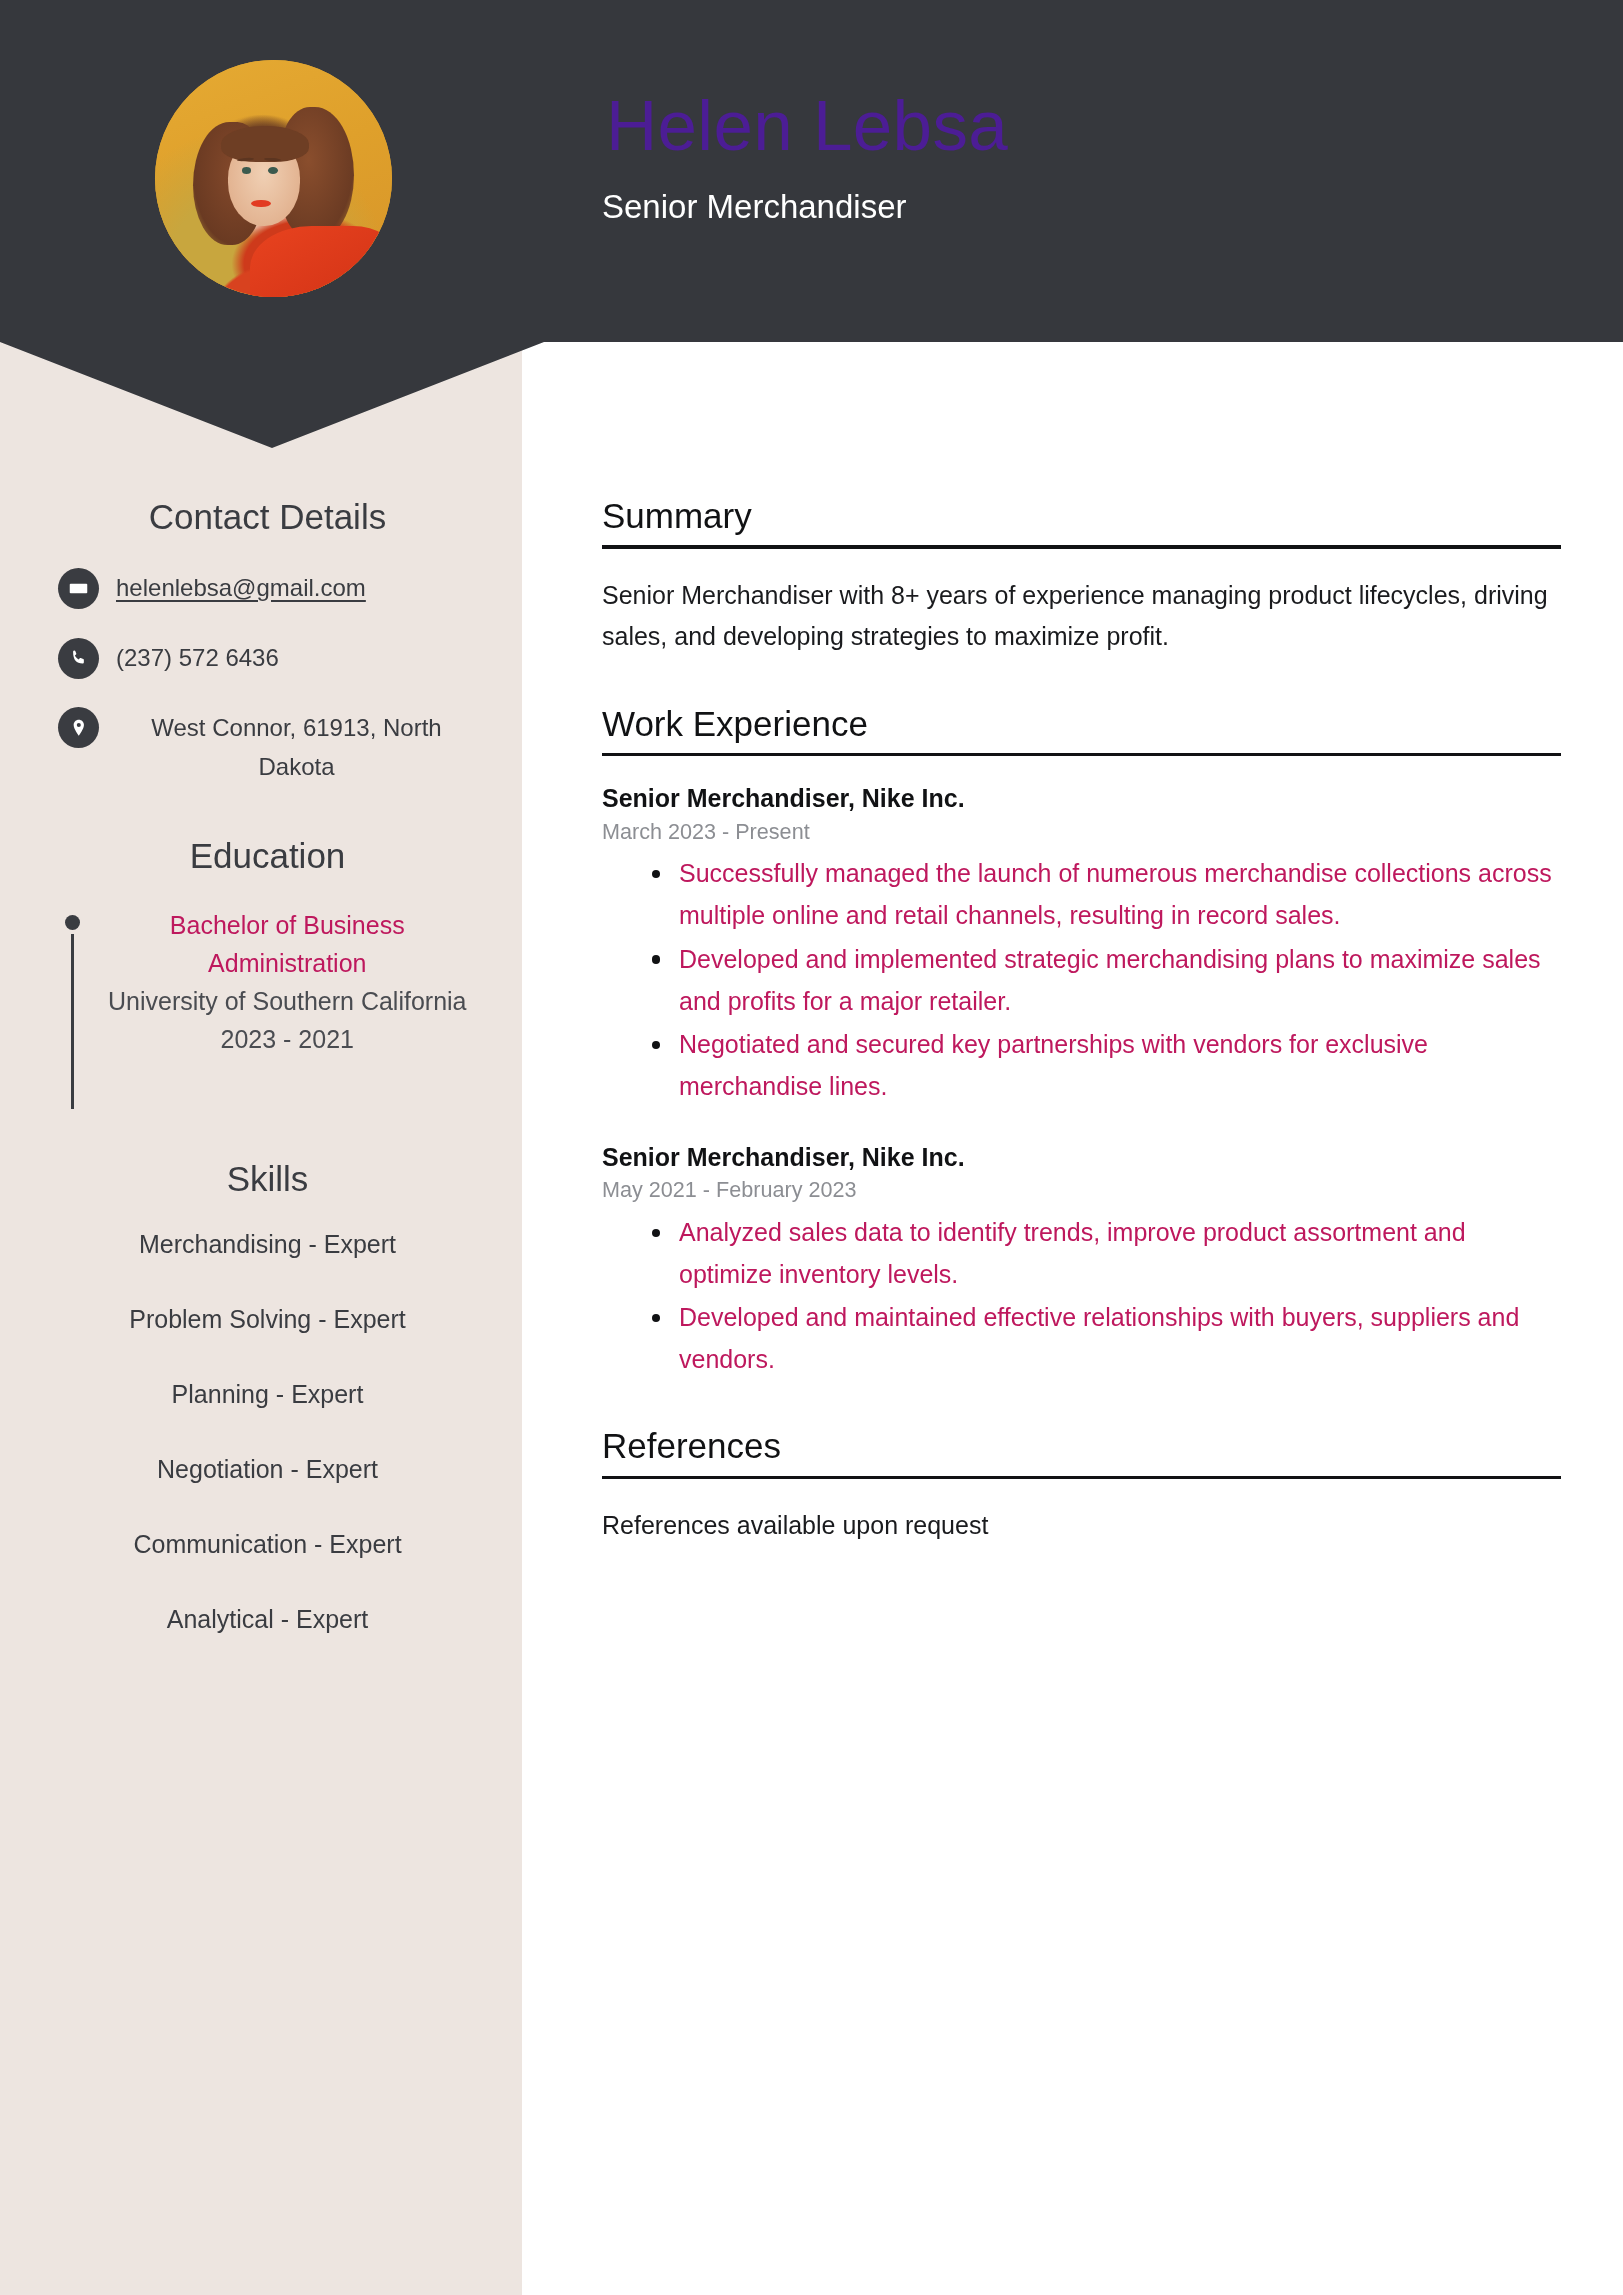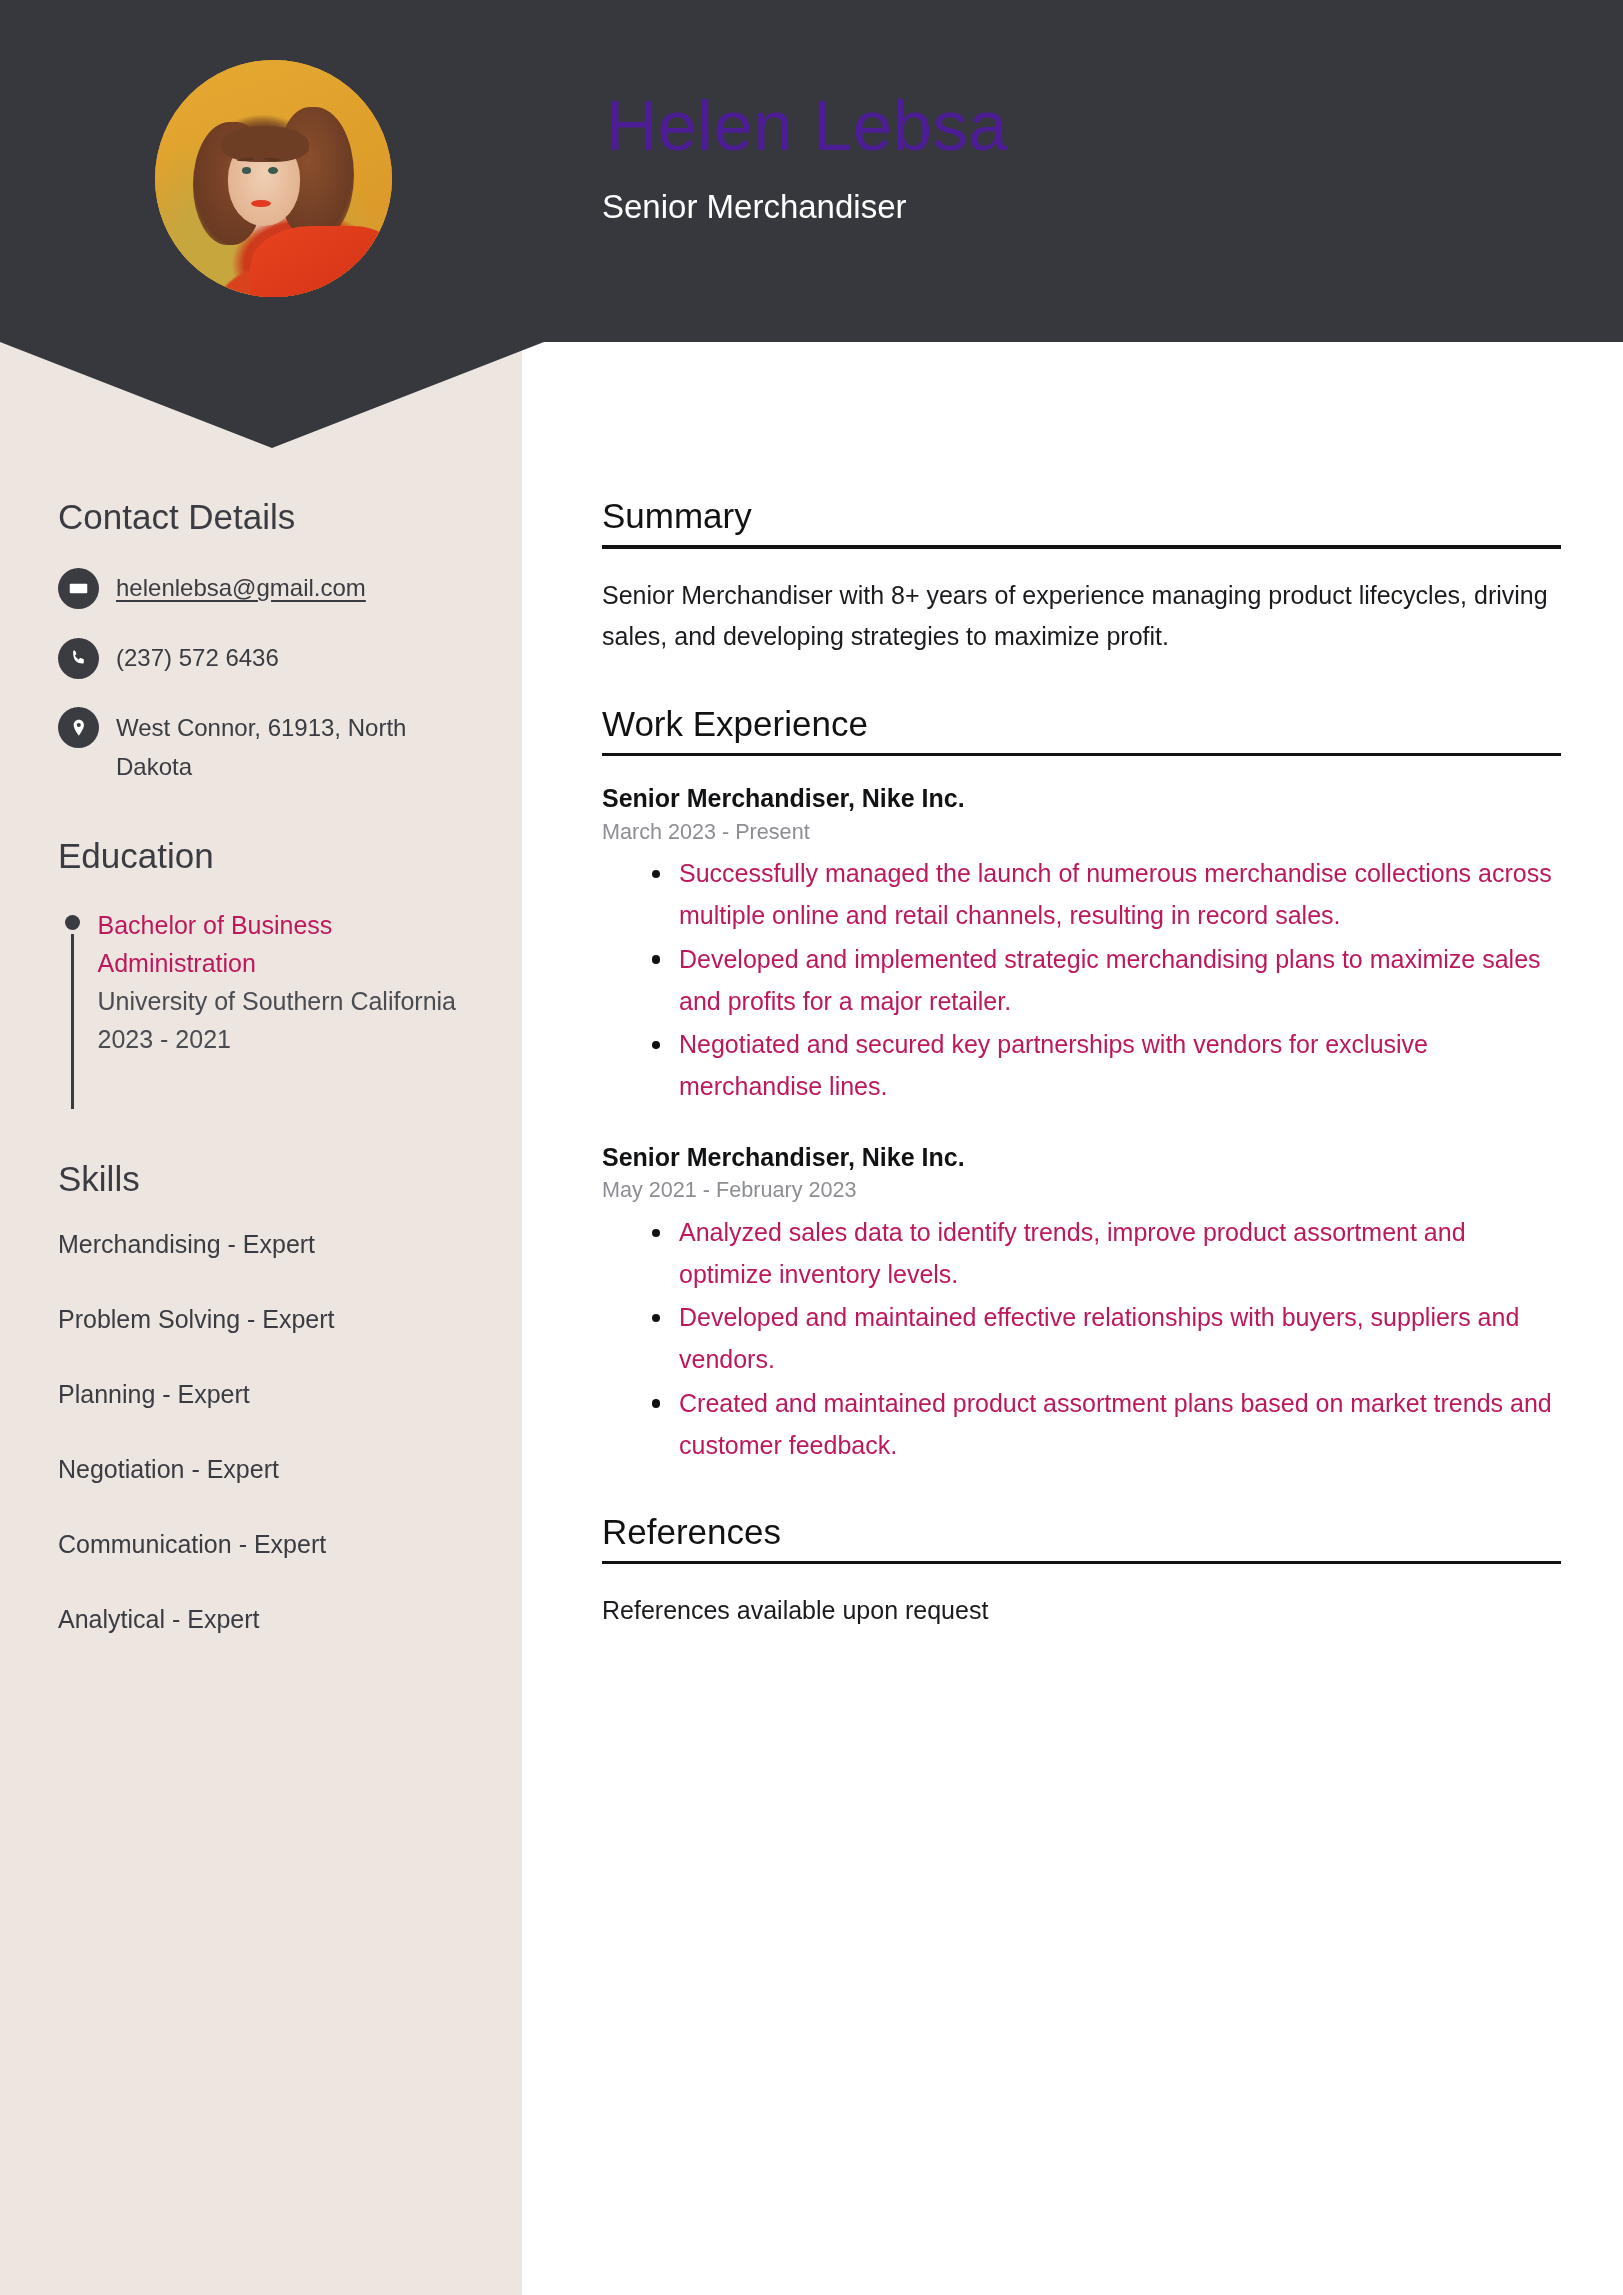--- a/index.html
+++ b/index.html
@@ -152,20 +152,21 @@
     line-height: 1.1;
   }
 
   
   #sidebar-content {
     position: absolute;
     left: 58px;
     top: 498px;
     width: 419px;
     color: #3A3C41;
+    text-align: center;
   }
   .side-heading {
     font-size: 35px;
     font-weight: 400;
     color: #3A3C41;
     margin: 0 0 30px 0;
     line-height: 1.1;
   }
   .side-block { margin-bottom: 51px; }
 
@@ -438,21 +439,20 @@
           <li>Negotiated and secured key partnerships with vendors for exclusive merchandise lines.</li>
         </ul>
       </div>
 
       <div class="job">
         <div class="job-title">Senior Merchandiser, Nike Inc.</div>
         <div class="job-dates">May 2021 - February 2023</div>
         <ul class="job-bullets">
           <li>Analyzed sales data to identify trends, improve product assortment and optimize inventory levels.</li>
           <li>Developed and maintained effective relationships with buyers, suppliers and vendors.</li>
-          <li>Created and maintained product assortment plans based on market trends and customer feedback.</li>
         </ul>
       </div>
     </div>
 
     <div class="main-section">
       <div class="main-heading">References</div>
       <div class="rule"></div>
       <p class="refs-text">References available upon request</p>
     </div>
 

